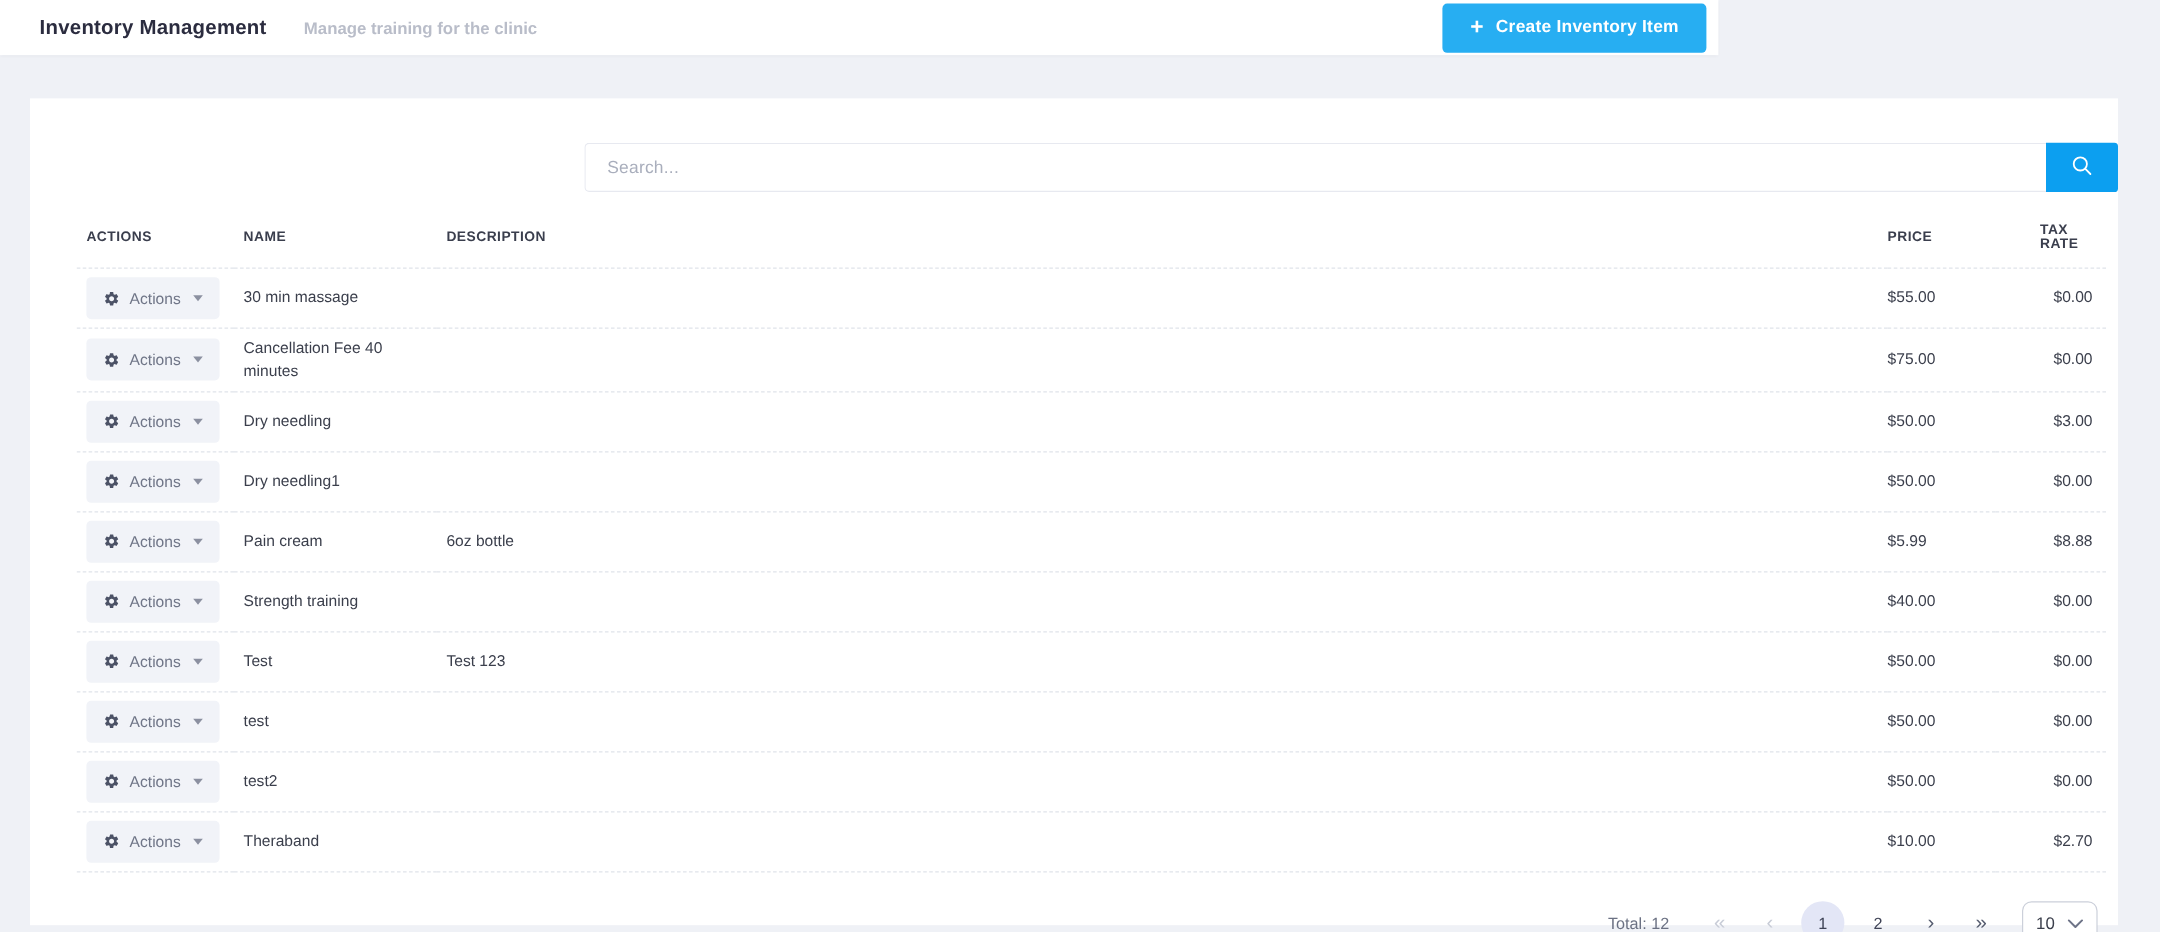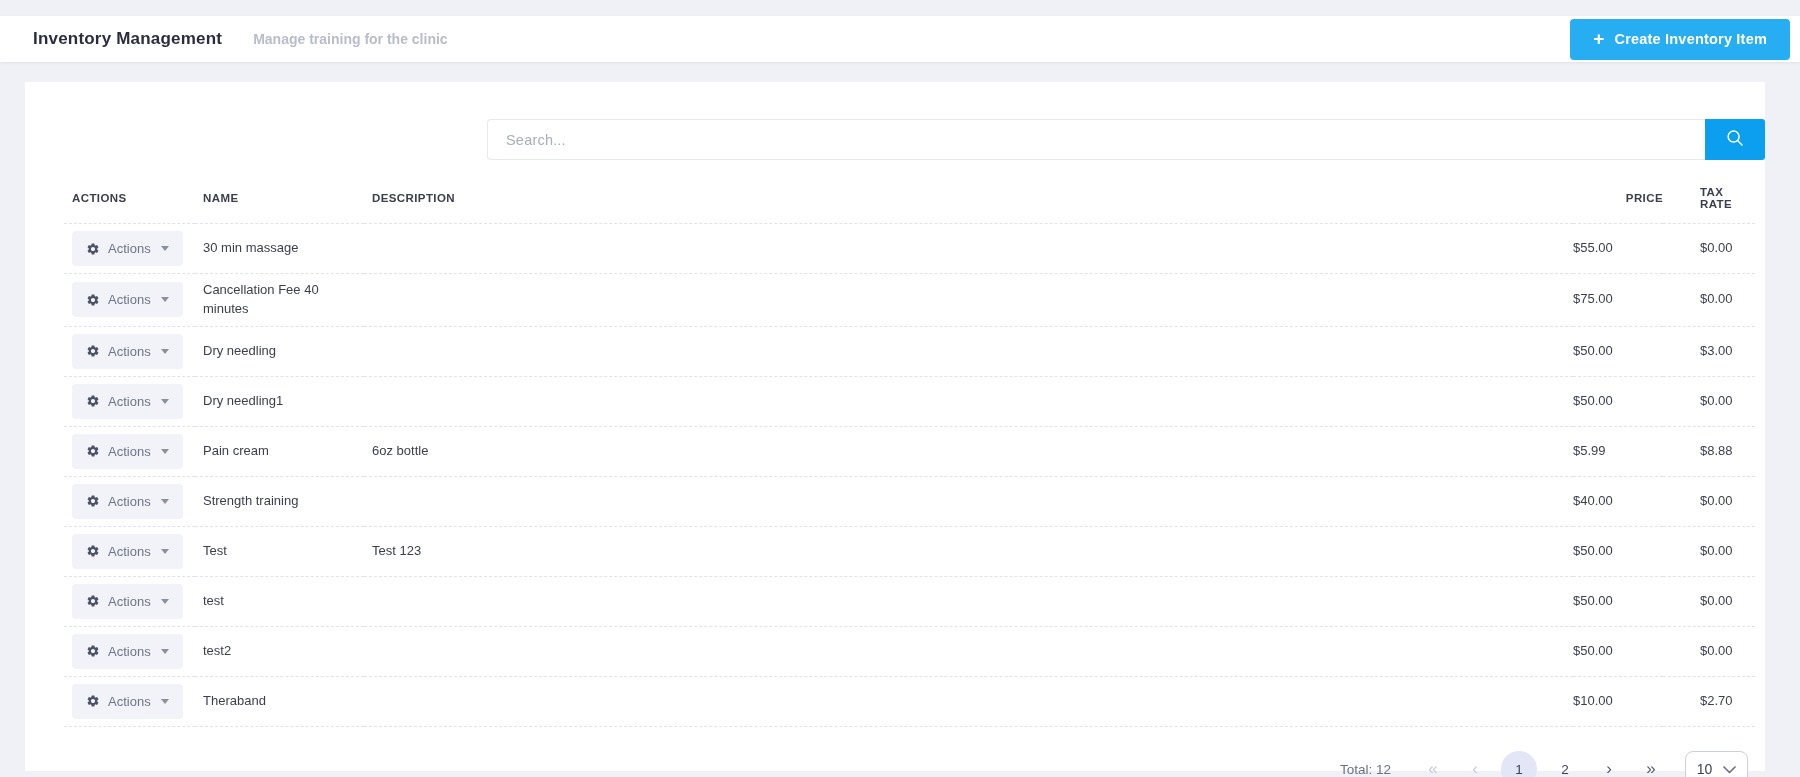--- a/index.html
+++ b/index.html
@@ -7,26 +7,25 @@
   body {
     background: #eff1f6;
     font-family: "Liberation Sans", sans-serif;
     position: relative;
     overflow: hidden;
   }
 
   
   .topbar {
     position: absolute; top: 0; left: 0;
-    width: 1800px; height: 46px;
+    width: 1432px; height: 46px;
     background: #ffffff;
     display: flex; align-items: center;
     box-shadow: 0 1px 3px rgba(45,55,80,.08);
     z-index: 5;
-    margin-top: 16px;
   }
   .page-title {
     margin-left: 33px;
     font-size: 17px; font-weight: 700;
     color: #2b2c3f; letter-spacing: .2px;
   }
   .page-subtitle {
     margin-left: 31px;
     font-size: 14px; font-weight: 600;
     color: #b9bdc9;
@@ -82,34 +81,34 @@
   col.c-desc    { width: auto;  }
   col.c-price   { width: 90px;  }
   col.c-tax     { width: 92px;  }
 
   thead th {
     text-align: left;
     font-size: 11.5px; font-weight: 700;
     color: #3a3e4d; letter-spacing: .4px;
     padding: 10px 0 13px 8px;
   }
-  thead th.col-price { text-align: right; padding-left: 0; }
+  thead th.col-price { padding-left: 0; }
   thead th.col-tax   { padding-left: 37px; }
 
   tbody td {
     border-top: 1px dashed #e0e3ea;
     font-size: 13px; color: #3b3f4c;
     padding: 7px 0 7px 8px;
     height: 49px;
     vertical-align: middle;
     line-height: 1.45;
   }
   tbody tr:last-child td { border-bottom: 1px dashed #e0e3ea; }
   td.cell-price { text-align: left; padding-left: 0; }
-  td.cell-tax   { padding-left: 37px; }
+  td.cell-tax   { padding-left: 37px; text-align: center; }
 
   .actions-btn {
     display: inline-flex; align-items: center; gap: 8px;
     height: 35px; padding: 0 14px;
     background: #f1f3f8; border: none; border-radius: 4px;
     font-family: "Liberation Sans", sans-serif;
     font-size: 13px; color: #6f7587;
     cursor: pointer;
   }
   .gear-icon svg { display: block; }

